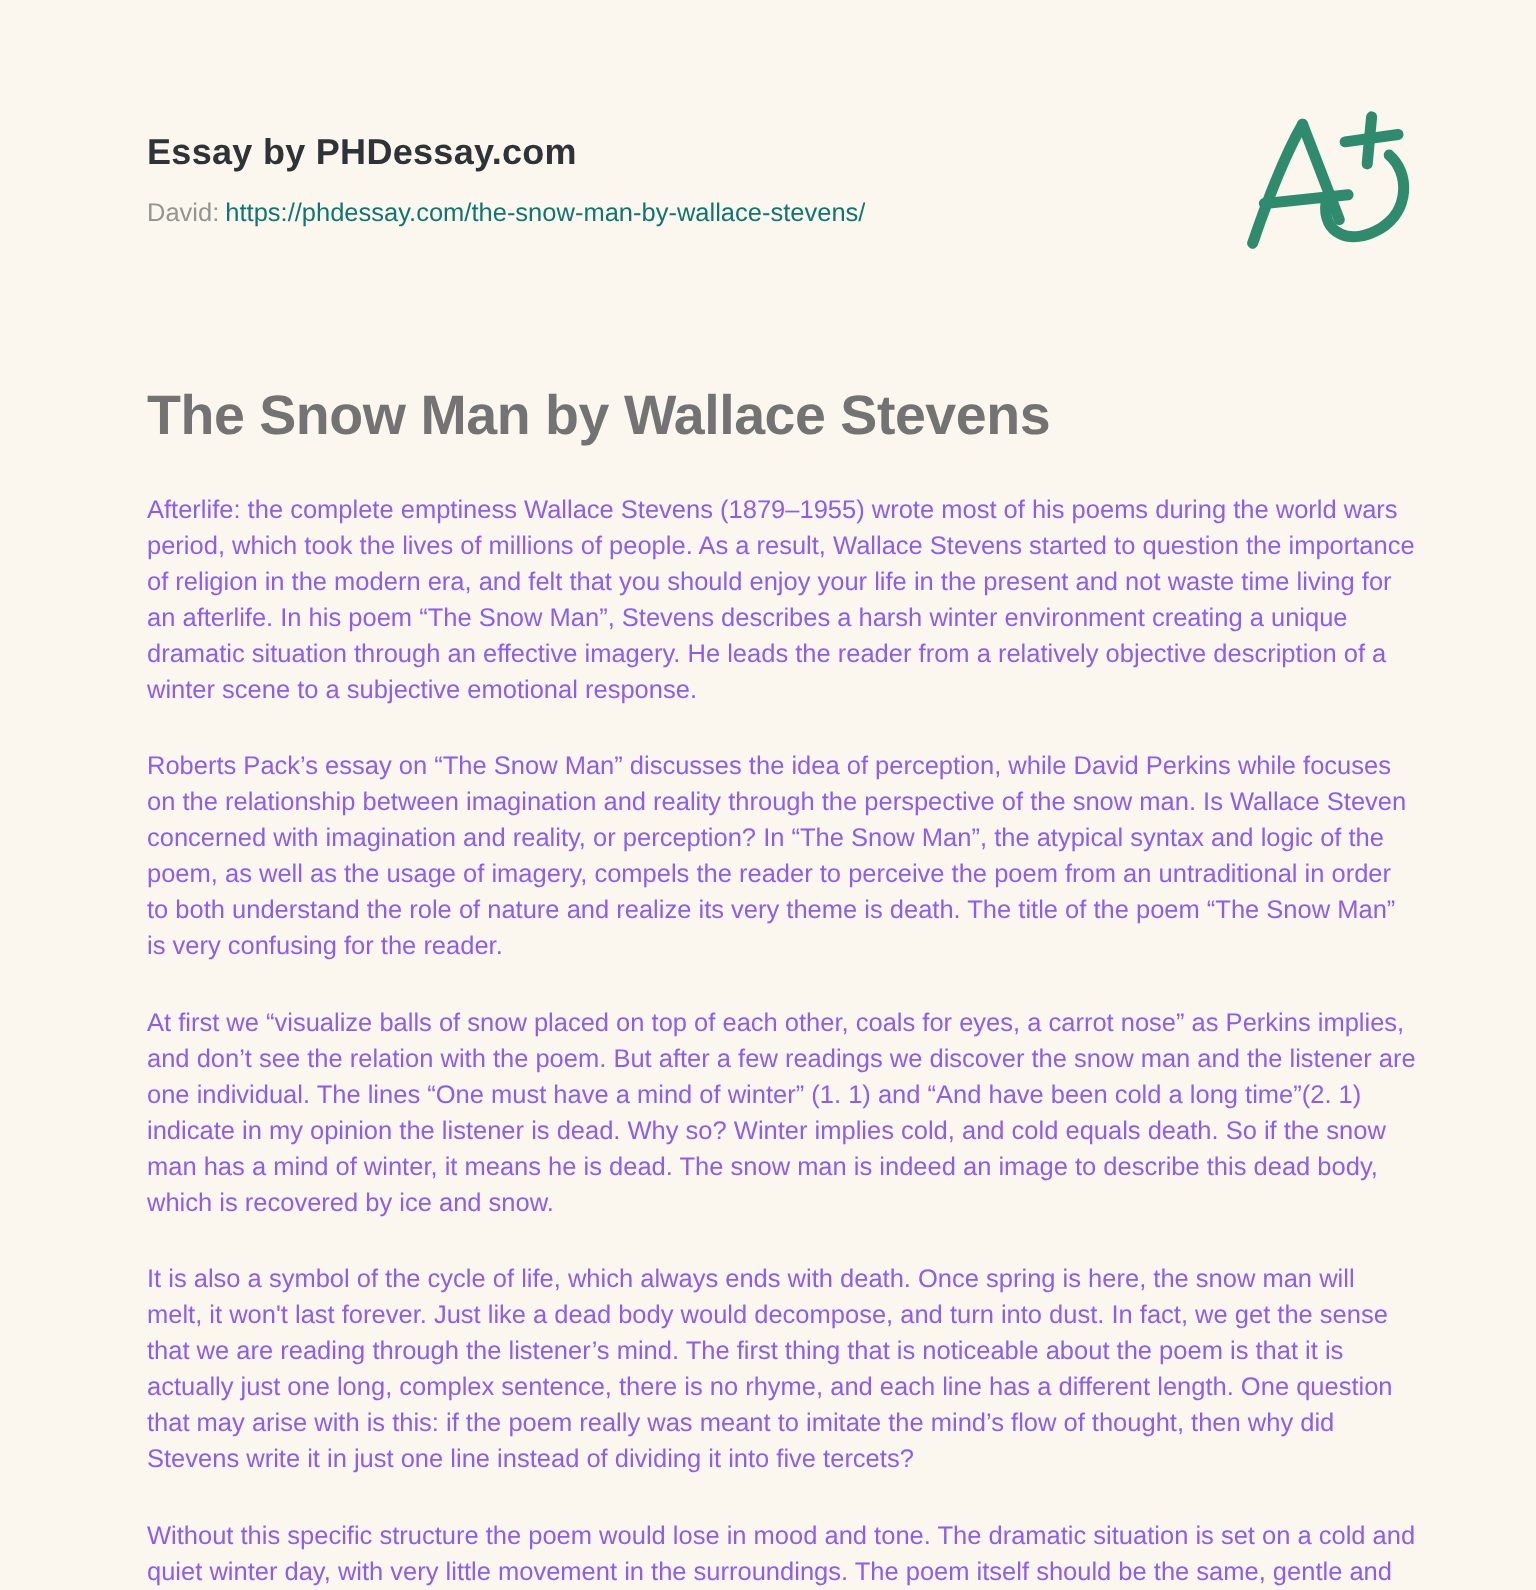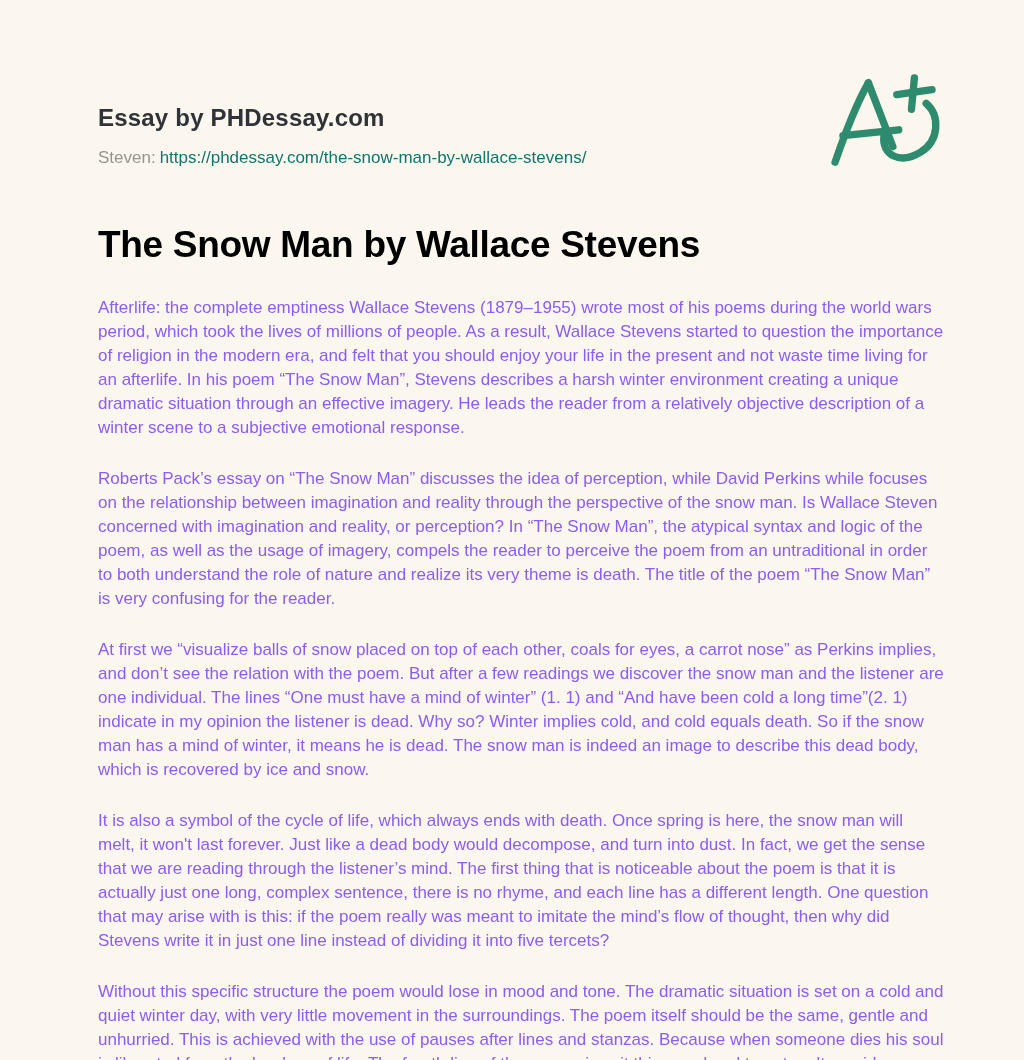--- a/index.html
+++ b/index.html
@@ -12,21 +12,21 @@
     color: #3e4146;
     -webkit-font-smoothing: antialiased;
   }
   .page {
     box-sizing: border-box;
     padding: 72px 80px 0 98px;
   }
   .header {
     display: flex;
     justify-content: space-between;
-    align-items: flex-end;
+    align-items: center;
   }
   .site-title {
     margin: 0;
     font-size: 24px;
     font-weight: 700;
     letter-spacing: 0.2px;
     color: #2f3337;
   }
   .source-line {
     margin: 16px 0 0 0;
@@ -39,44 +39,44 @@
     margin-left: 4px;
   }
   .logo {
     width: 116px;
     height: 94px;
     flex: 0 0 auto;
     margin-top: 2px;
   }
   .logo svg { width: 100%; height: 100%; display: block; }
   .essay-title {
-    margin: 56px 0 0 0;
+    margin: 88px 0 0 0;
     font-size: 37px;
     font-weight: 700;
     letter-spacing: -0.3px;
-    color: #000000;
+    color: #737373;
   }
   .essay-body { margin-top: 30px; max-width: 846px; }
   .essay-body p {
     margin: 0 0 27px 0;
     font-size: 17px;
     line-height: 24px;
     color: #8b5cf6;
   }
 </style>
 </head>
 <body>
 
 <div class="page">
 
   <div class="header">
     <div class="header-left">
       <h1 class="site-title">Essay by PHDessay.com</h1>
       <p class="source-line">
-        <span class="source-label">Steven:</span><a class="source-link" href="#">https://phdessay.com/the-snow-man-by-wallace-stevens/</a>
+        <span class="source-label">David:</span><a class="source-link" href="#">https://phdessay.com/the-snow-man-by-wallace-stevens/</a>
       </p>
     </div>
     <div class="logo">
       <svg viewBox="0 0 118 96" fill="none" xmlns="http://www.w3.org/2000/svg">
         <g stroke="#2E8B6D" stroke-width="7.5" stroke-linecap="round" fill="none">
 
           <path d="M7 90 C 18 58, 30 28, 41 9"></path>
 
           <path d="M41 9 L 66 74"></path>
 

